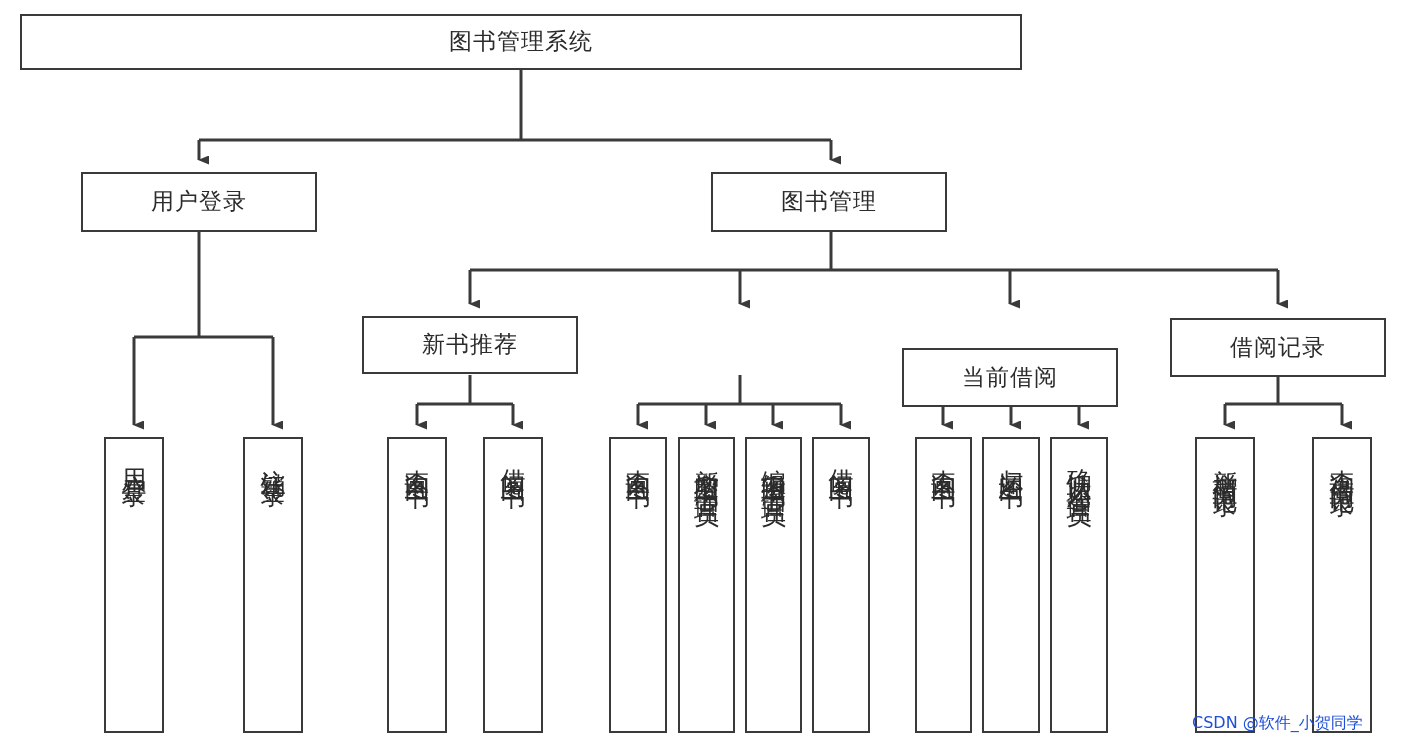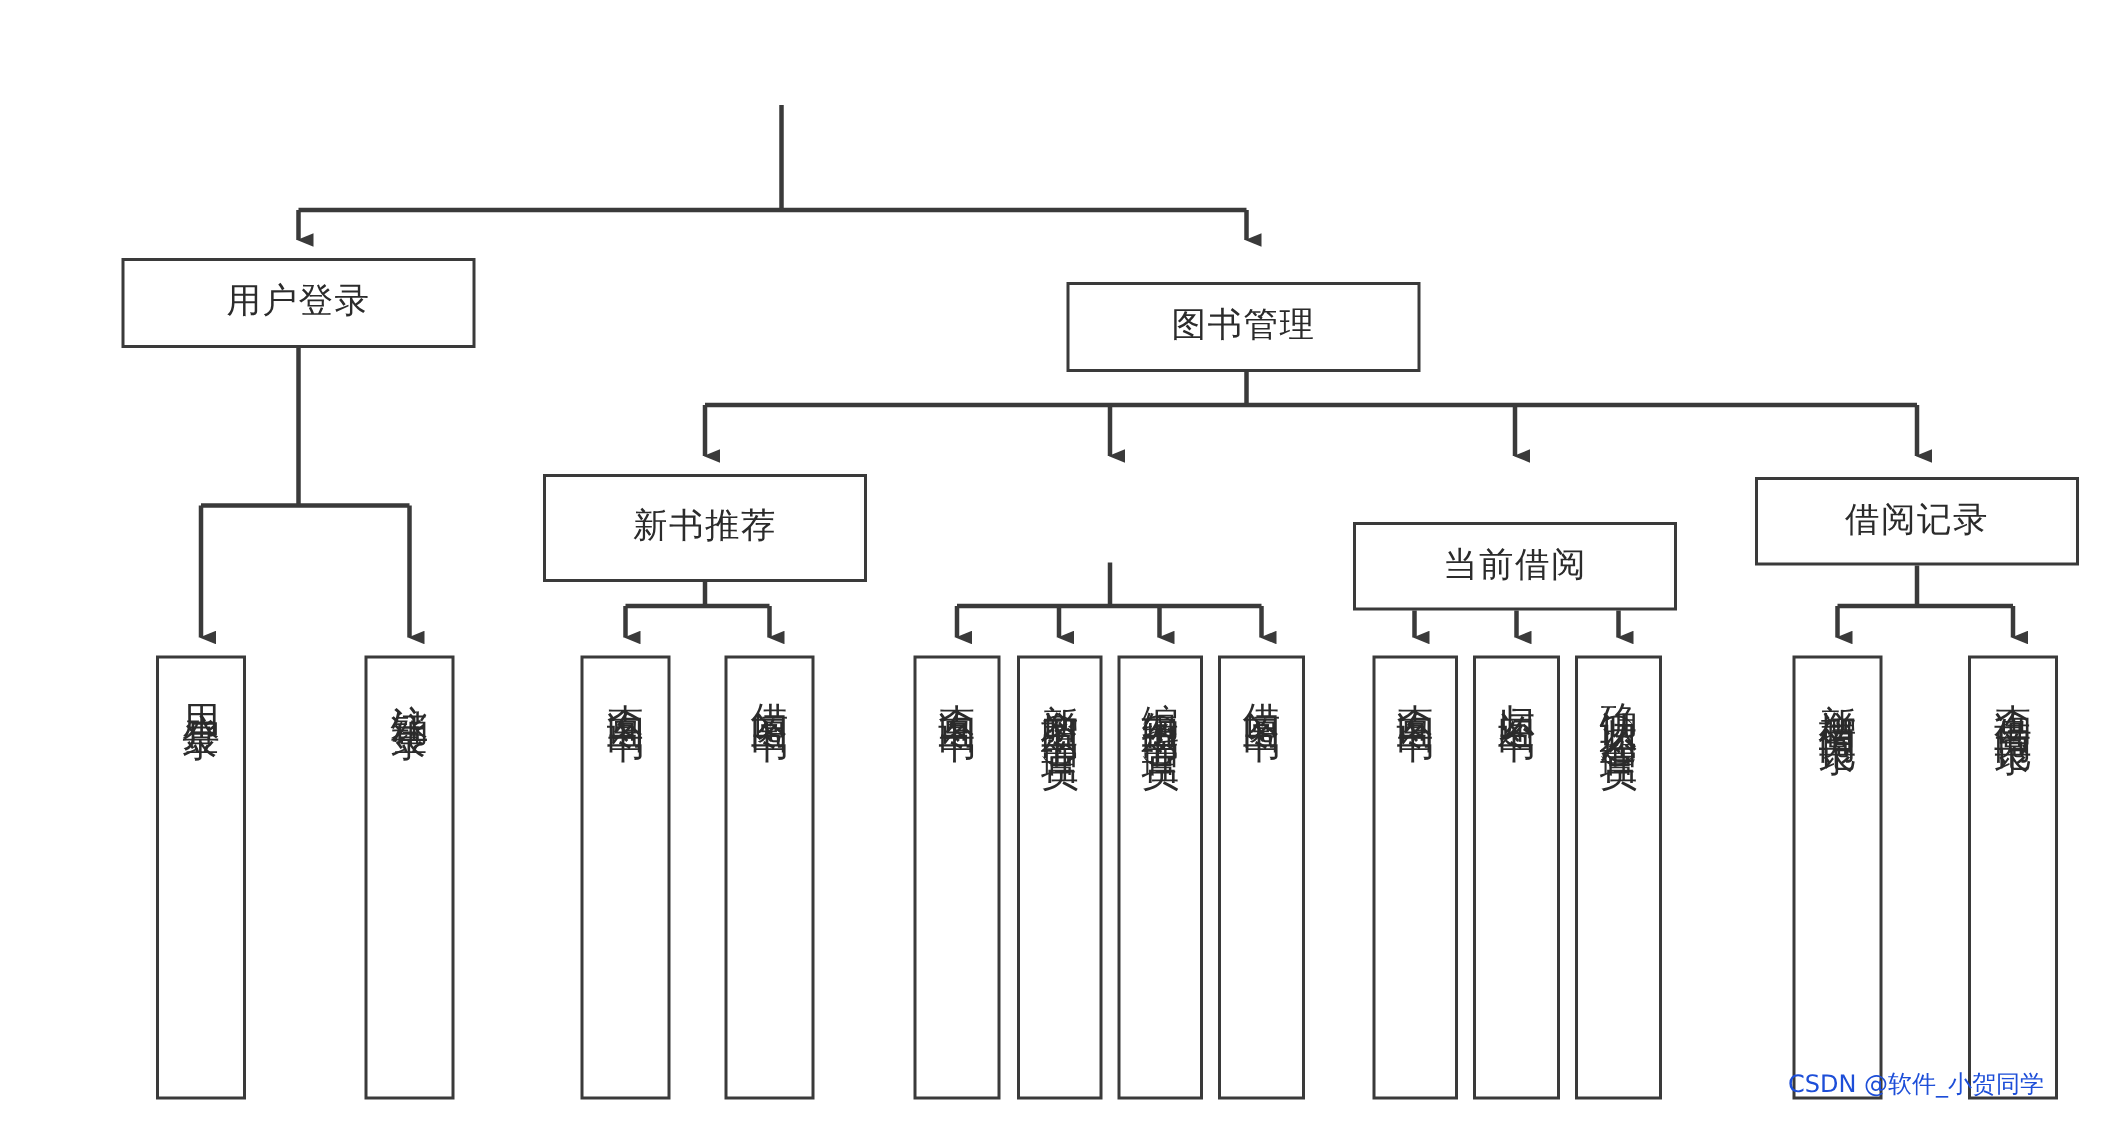--- a/index.html
+++ b/index.html
@@ -130,29 +130,32 @@
       <path d="M1011,404 L1011,425" marker-end="url(#arrowhead)"></path>
       <path d="M1079,404 L1079,425" marker-end="url(#arrowhead)"></path>
 
       <path d="M1278,375 L1278,404"></path>
       <path d="M1225,404 L1342,404"></path>
       <path d="M1225,404 L1225,425" marker-end="url(#arrowhead)"></path>
       <path d="M1342,404 L1342,425" marker-end="url(#arrowhead)"></path>
     </g>
   </svg>
 
+  <div class="node root horiz" style="left:20px; top:14px; width:1002px; height:56px;">
+    <span class="node-label">图书管理系统</span>
+  </div>
 
   <div class="node horiz" style="left:81px; top:172px; width:236px; height:60px;">
     <span class="node-label">用户登录</span>
   </div>
-  <div class="node horiz" style="left:711px; top:188px; width:236px; height:60px;">
+  <div class="node horiz" style="left:711px; top:172px; width:236px; height:60px;">
     <span class="node-label">图书管理</span>
   </div>
 
-  <div class="node horiz" style="left:362px; top:316px; width:216px; height:72px;">
+  <div class="node horiz" style="left:362px; top:316px; width:216px; height:58px;">
     <span class="node-label">新书推荐</span>
   </div>
   <div class="node horiz" style="left:902px; top:316px; width:216px; height:59px;margin-top:32px;">
     <span class="node-label">当前借阅</span>
   </div>
   <div class="node horiz" style="left:1170px; top:318px; width:216px; height:59px;">
     <span class="node-label">借阅记录</span>
   </div>
 
   <div class="node vert" style="left:104px; top:437px; width:60px; height:296px;">

